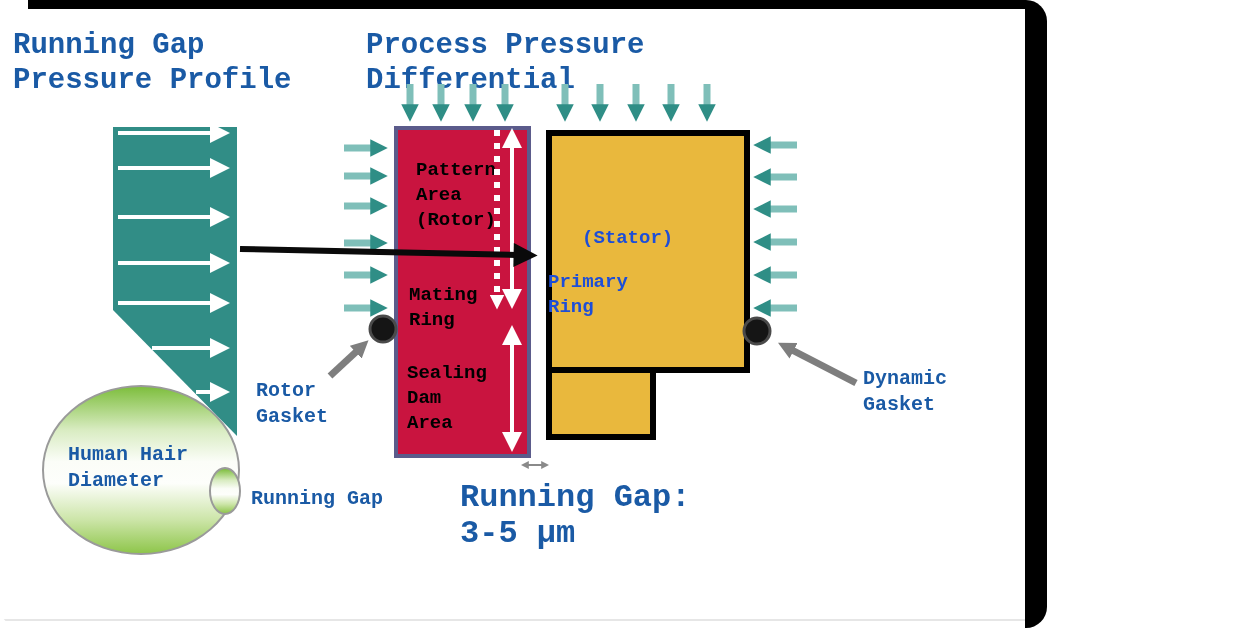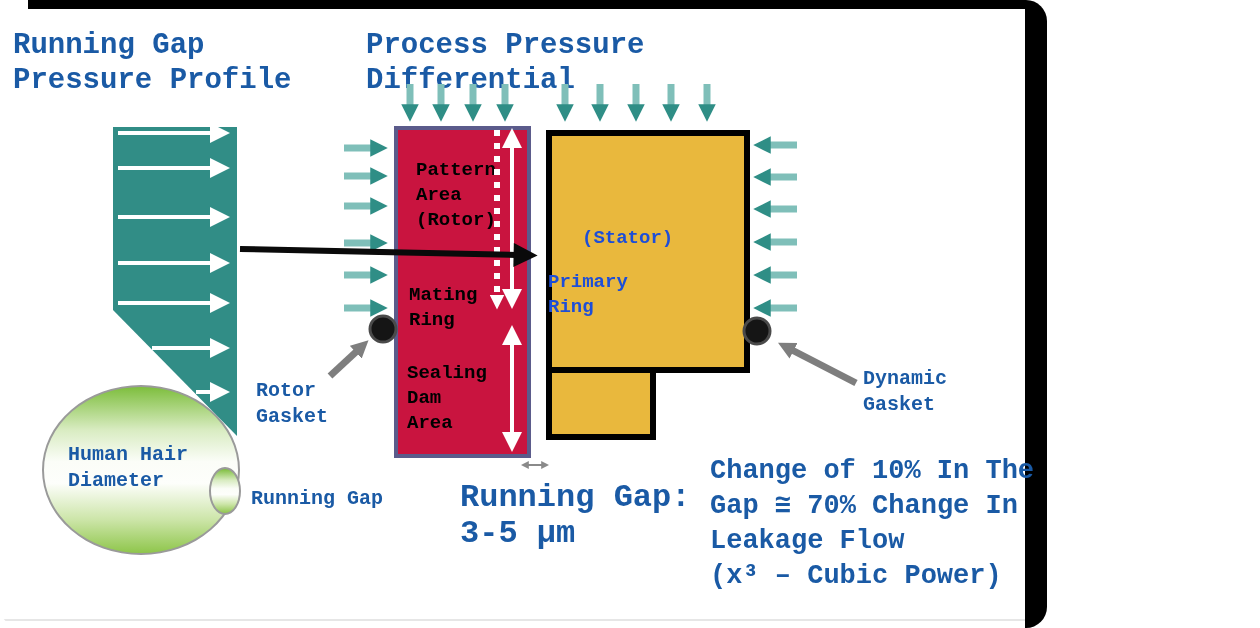--- a/index.html
+++ b/index.html
@@ -74,24 +74,20 @@
   <div class="abs green-ellipse" id="gap-dot"></div>
   <div class="abs blue small-label" style="left:251px;top:486px;">Running Gap</div>
 
   <div class="abs blue small-label pre" style="left:256px;top:350px;margin-top:28px;">Rotor
 Gasket</div>
   <div class="abs blue small-label pre" style="left:863px;top:366px;">Dynamic
 Gasket</div>
 
   <div class="abs blue value-note pre" style="left:460px;top:480px;">Running Gap:
 3-5 μm</div>
-  <div class="abs blue big-note pre" style="left:710px;top:454px;">Change of 10% In The
-Gap ≅ 70% Change In
-Leakage Flow
-(x³ – Cubic Power)</div>
 
   <svg id="overlay" viewBox="0 0 1260 628" xmlns="http://www.w3.org/2000/svg">
     <defs>
       <marker id="wh" viewBox="0 0 6 6" refX="0.6" refY="3" markerWidth="5" markerHeight="5" orient="auto-start-reverse" markerUnits="strokeWidth">
           <path d="M0,0 L6,3 L0,6 Z" fill="#ffffff"></path>
         </marker>
       <marker id="whs" viewBox="0 0 6 6" refX="0.6" refY="3" markerWidth="2.5" markerHeight="2.5" orient="auto-start-reverse" markerUnits="strokeWidth">
           <path d="M0,0 L6,3 L0,6 Z" fill="#ffffff"></path>
         </marker>
       <marker id="tl" viewBox="0 0 6 6" refX="0.6" refY="3" markerWidth="2.5" markerHeight="2.5" orient="auto-start-reverse" markerUnits="strokeWidth">

